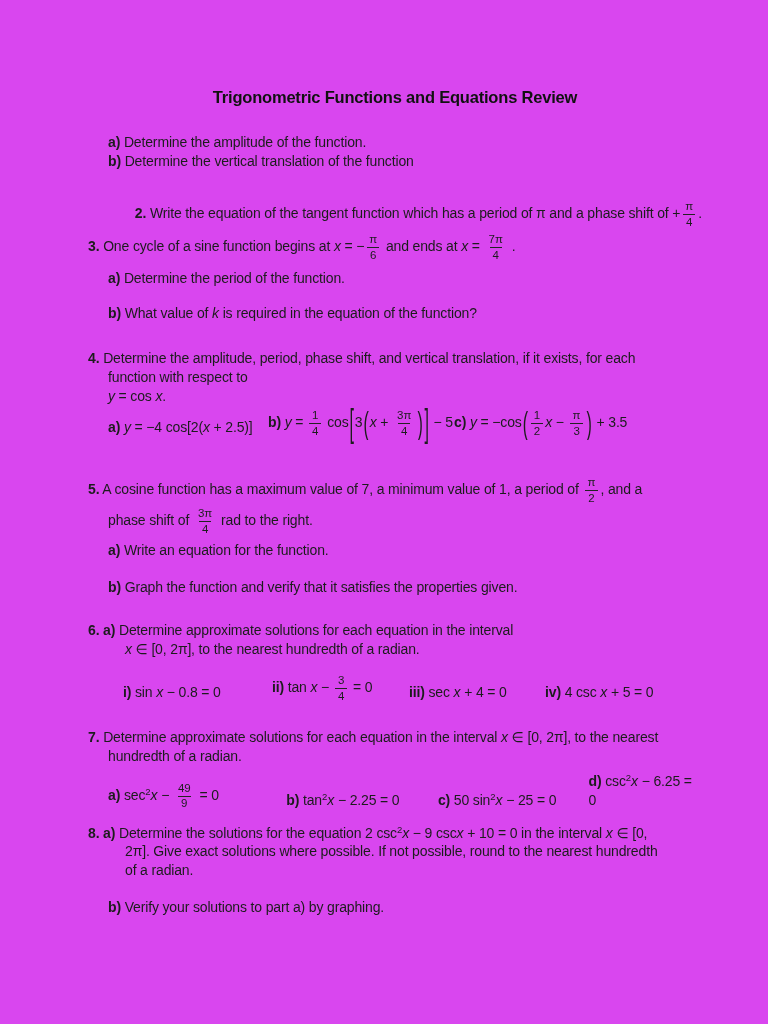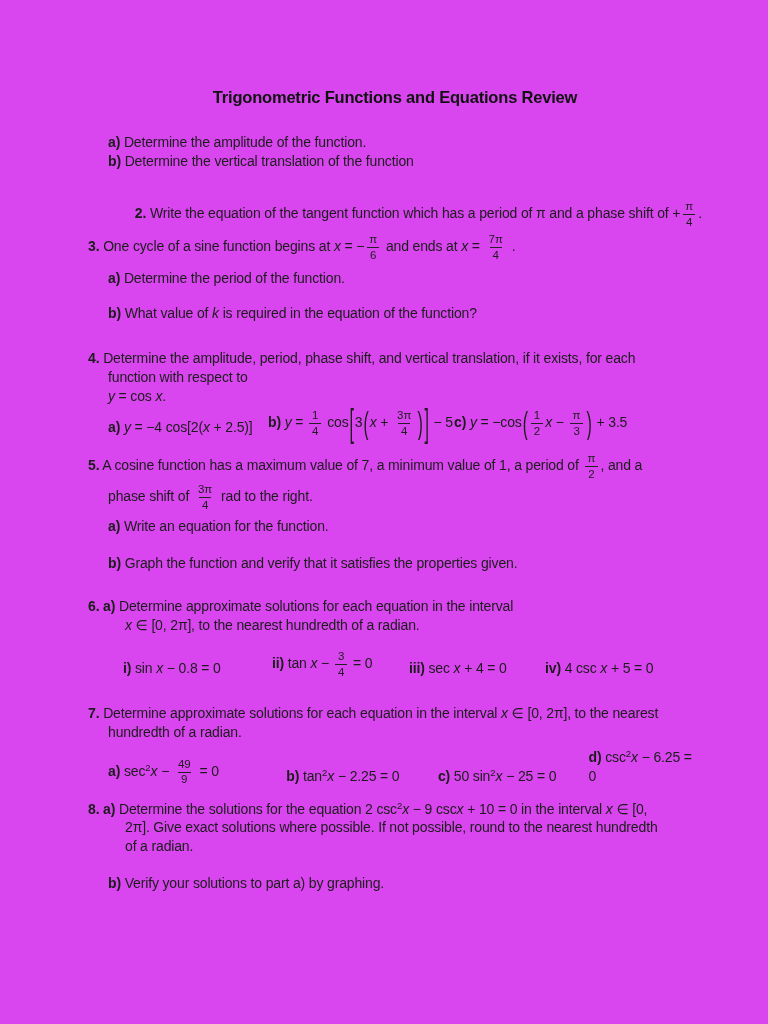--- a/index.html
+++ b/index.html
@@ -33,21 +33,21 @@
   }
   .ind1{padding-left:20px;}
   .ind2{padding-left:37px;}
   
   .q1{margin-top:26px;}
   .q2{margin-top:30px;text-align:right;}
   .q3{margin-top:6px;}
   .q3 .pa{margin-top:8px;}
   .q3 .pb{margin-top:16px;}
   .q4{margin-top:26px;}
-  .q5{margin-top:16px;}
+  .q5{margin-top:40px;}
   .q5 .l2{margin-top:4px;}
   .q5 .pa{margin-top:6px;}
   .q5 .pb{margin-top:18px;}
   .q6{margin-top:24px;}
   .q7{margin-top:26px;}
   .q8{margin-top:10px;}
   .q8 .pb{margin-top:18px;}
   
   .eqrow{display:flex;align-items:flex-end;margin-top:4px;}
   .eqrow .cell{line-height:19px;}

